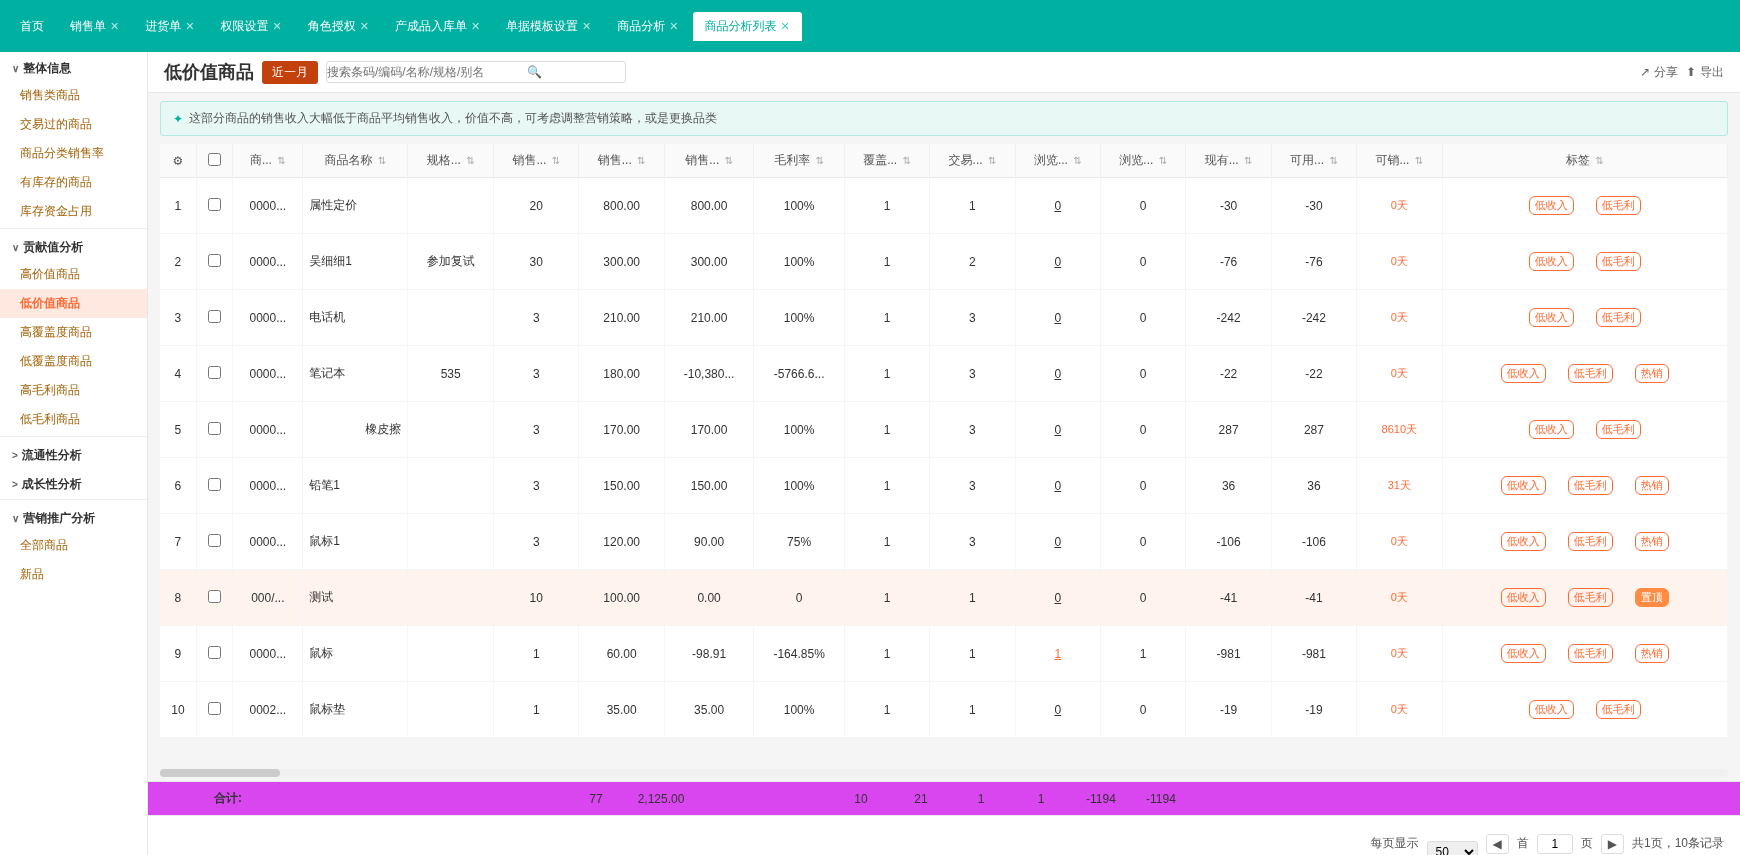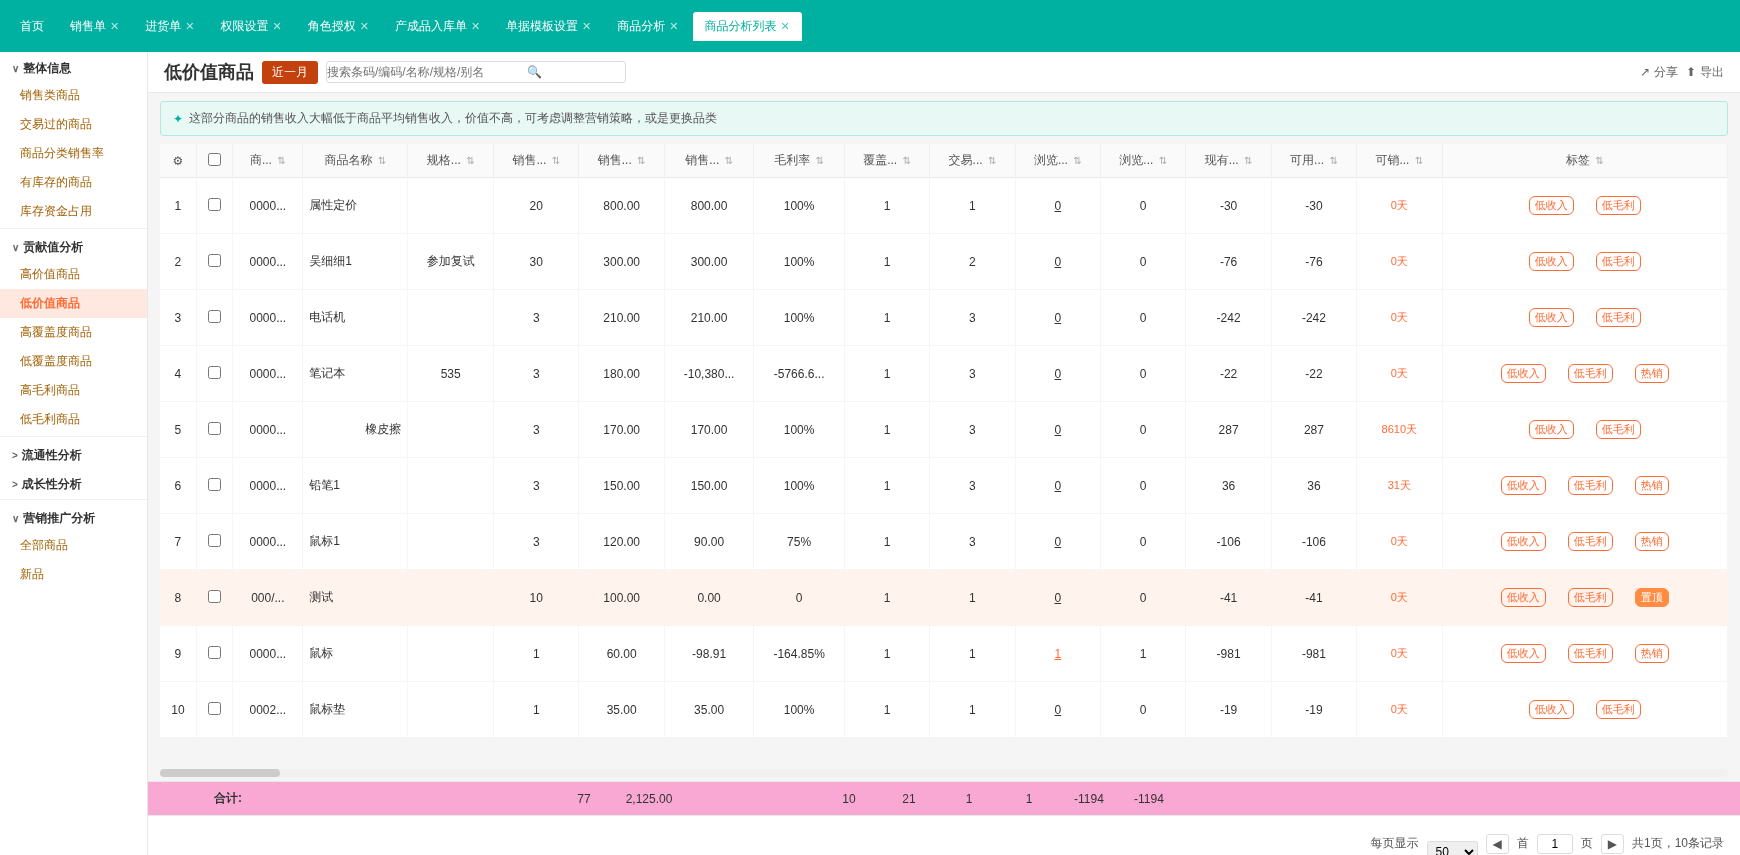--- a/index.html
+++ b/index.html
@@ -188,26 +188,26 @@
     }
     .tag-orange { color: #ff6b35; border: 1px solid #ff6b35; }
     .tag-orange-filled { color: #fff; background: #ff8c42; border: 1px solid #ff8c42; }
     .day-orange { color: #ff6b35; font-size: 11px; }
     .link-underline { text-decoration: underline; color: #333; cursor: pointer; }
     .link-underline-orange { text-decoration: underline; color: #ff6b35; cursor: pointer; }
     input[type=checkbox] { cursor: pointer; }
 
     
     .footer-total {
-      background: #f9a8d4;
+      background: #d946ef;
       border-top: 1px solid #e8e8e8;
       padding: 8px 16px;
       display: flex;
       align-items: center;
-      gap: 0;
+      gap: 12px;
       font-size: 12px;
     }
     .footer-label {
       width: 90px;
       font-weight: bold;
       color: #333;
       text-align: right;
       padding-right: 12px;
     }
     .footer-values {

